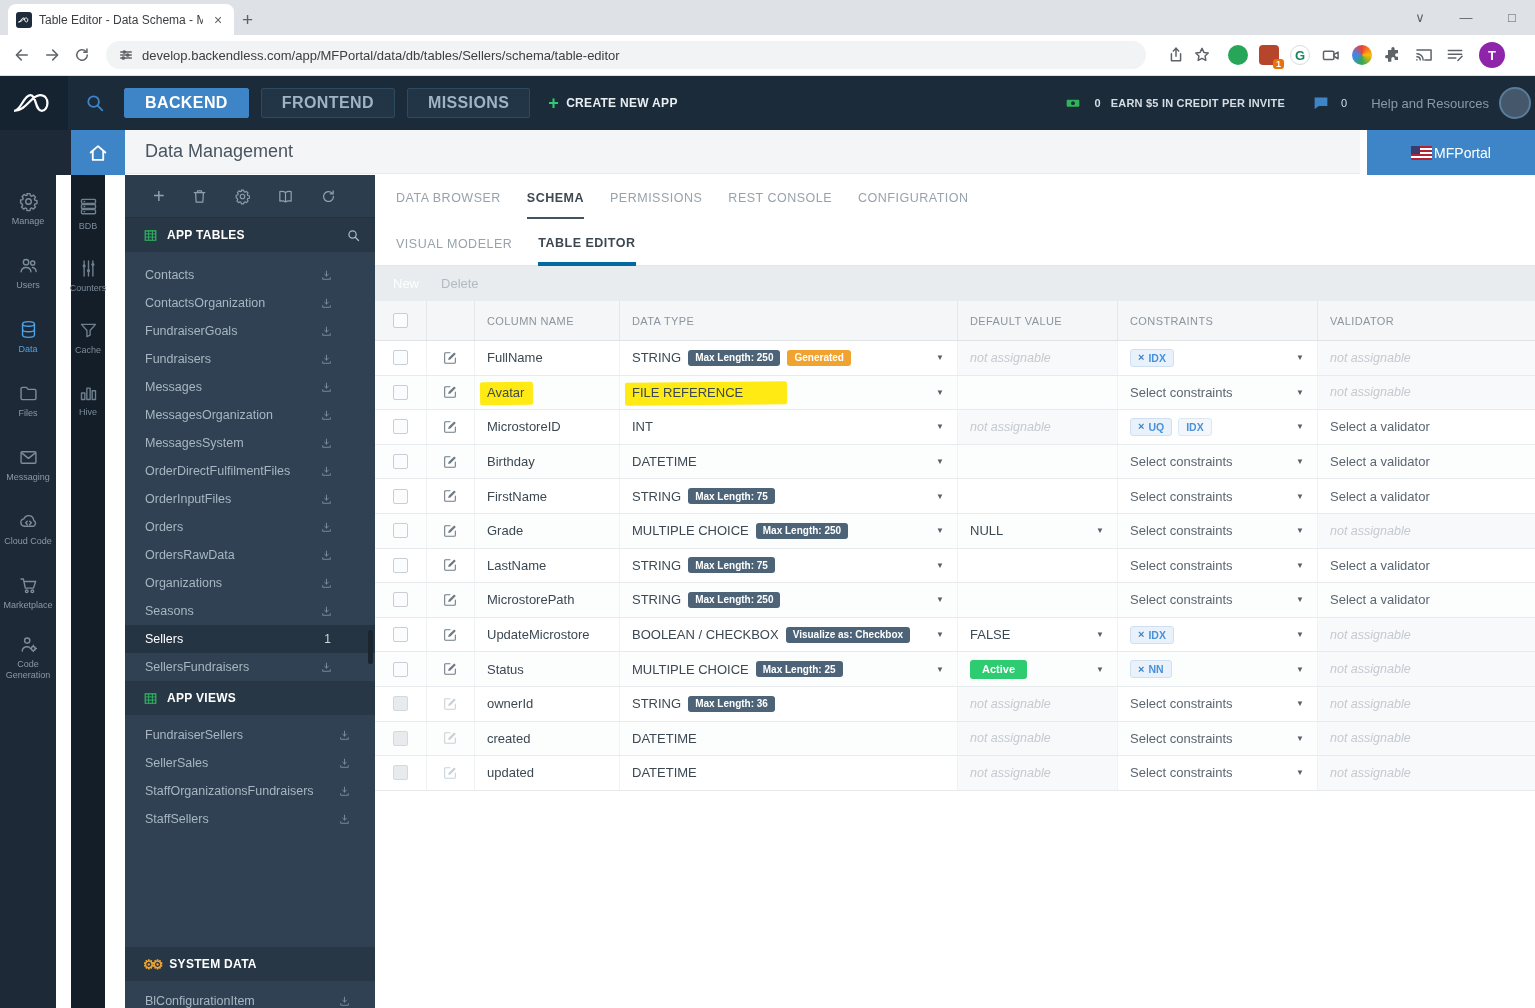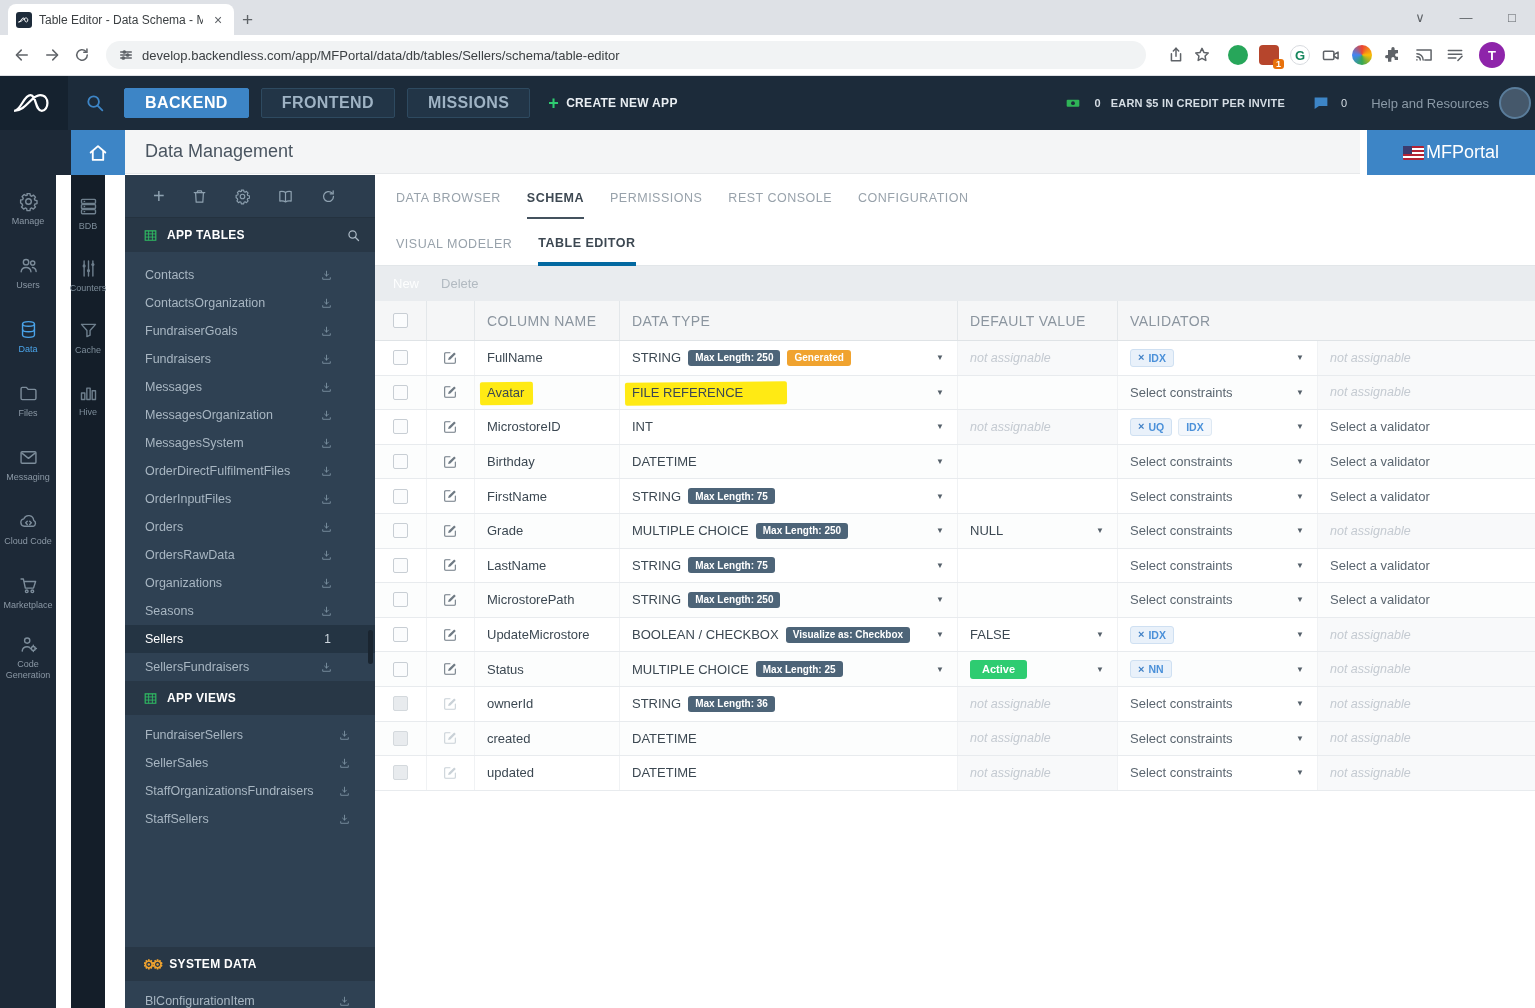--- a/index.html
+++ b/index.html
@@ -60,21 +60,21 @@
 
   
   #hdr-dark{position:absolute;left:0;top:130px;width:71px;height:45px;background:#1d2937}
   #homebtn{position:absolute;left:71px;top:130px;width:54px;height:45px;background:#3d85c6;color:#fff;
     display:flex;align-items:center;justify-content:center}
   #homebtn .icn{width:22px;height:22px}
   #titlebar{position:absolute;left:125px;top:130px;width:1235px;height:44px;background:#f4f5f6;
     display:flex;align-items:center;padding-left:20px;border-bottom:1px solid #e7e9eb}
   #page-title{font-size:18px;color:#4a5560}
   #appbtn{position:absolute;left:1367px;top:130px;width:168px;height:45px;background:#3d85c6;color:#fff;
-    display:flex;align-items:center;justify-content:center;gap:2px;font-size:18px}
+    display:flex;align-items:center;justify-content:center;gap:2px;font-size:14px}
   .flag{width:21px;height:14px;background:repeating-linear-gradient(#b22234 0 2px,#fff 2px 4px);position:relative;border-radius:1px}
   .flag::after{content:"";position:absolute;left:0;top:0;width:9px;height:8px;background:#3c3b6e}
 
   
   #rail1{position:absolute;left:0;top:175px;width:56px;height:833px;background:#1d2937;display:flex;flex-direction:column;padding-top:2px}
   #rail2{position:absolute;left:71px;top:175px;width:34px;height:833px;background:#141e29;display:flex;flex-direction:column;padding-top:8px}
   .rail-item{height:64px;display:flex;flex-direction:column;align-items:center;justify-content:center;gap:4px;color:#7d8d9b}
   #rail2 .rail-item{height:62px;color:#6e7f8d}
   .rail-item .icn{width:21px;height:21px}
   .rail-lbl{font-size:9px;color:#8b98a5;text-align:center;line-height:1.15;padding:0 2px}
@@ -114,21 +114,21 @@
   #sub-tabs{height:45px;display:flex;align-items:flex-end;gap:26px;padding-left:21px;border-bottom:1px solid #e2e6e9}
   .stab{font-size:12.5px;letter-spacing:.5px;color:#98a2ab;padding-bottom:14px}
   .stab-active{color:#3d4852;font-weight:bold;border-bottom:4px solid #0369a1;margin-bottom:-1px;padding-bottom:12px}
   #grid-toolbar{height:35px;background:#e9ecef;display:flex;align-items:center;gap:22px;padding-left:18px;font-size:13px}
   #btn-new{color:#fdfefe}
   #btn-del{color:#b2bac1}
 
   .grid-row{display:grid;grid-template-columns:52px 48px 145px 338px 160px 200px 1fr}
   #thead{height:40px;background:#f5f6f7;border-bottom:1px solid #dfe3e6}
   #thead .cell{display:flex;align-items:center;padding:0 12px;border-right:1px solid #e3e7ea;
-    font-size:14px;color:#8b959f;letter-spacing:.4px}
+    font-size:11px;color:#8b959f;letter-spacing:.4px}
   #thead .cell:last-child{border-right:none}
   .trow{height:34.6px;border-bottom:1px solid #e8ebee}
   .trow:nth-child(even){background:#fcfdfd}
   .cell{display:flex;align-items:center;position:relative;padding:0 12px;min-width:0}
   .trow .cell{border-right:1px solid #f0f2f4}
   .trow .cell:last-child{border-right:none}
   .c-cb{justify-content:center;padding:0}
   .cb{width:15px;height:15px;border:1px solid #c8ced4;border-radius:2px;background:#fbfcfd}
   .cb-dis{background:#e8ebee;border-color:#d4d9dd}
   .edit-icn{width:16px;height:16px;color:#6f7a84;margin-left:3px}
@@ -691,20 +691,21 @@
   </div>
 
   <div id="thead" class="grid-row">
     <div class="cell c-cb">
         <span class="cb"></span>
       </div>
     <div class="cell"></div>
     <div class="cell">COLUMN NAME</div>
     <div class="cell">DATA TYPE</div>
     <div class="cell">DEFAULT VALUE</div>
+    <div class="cell">CONSTRAINTS</div>
     <div class="cell">VALIDATOR</div>
   </div>
   <div id="tbody">
       <div class="grid-row trow">
         <div class="cell c-cb">
           <span class="cb"></span>
         </div>
         <div class="cell">
           <span class="icn edit-icn">
             <svg viewBox="0 0 24 24" fill="none" stroke="currentColor" stroke-width="1.6" stroke-linecap="round" stroke-linejoin="round">

